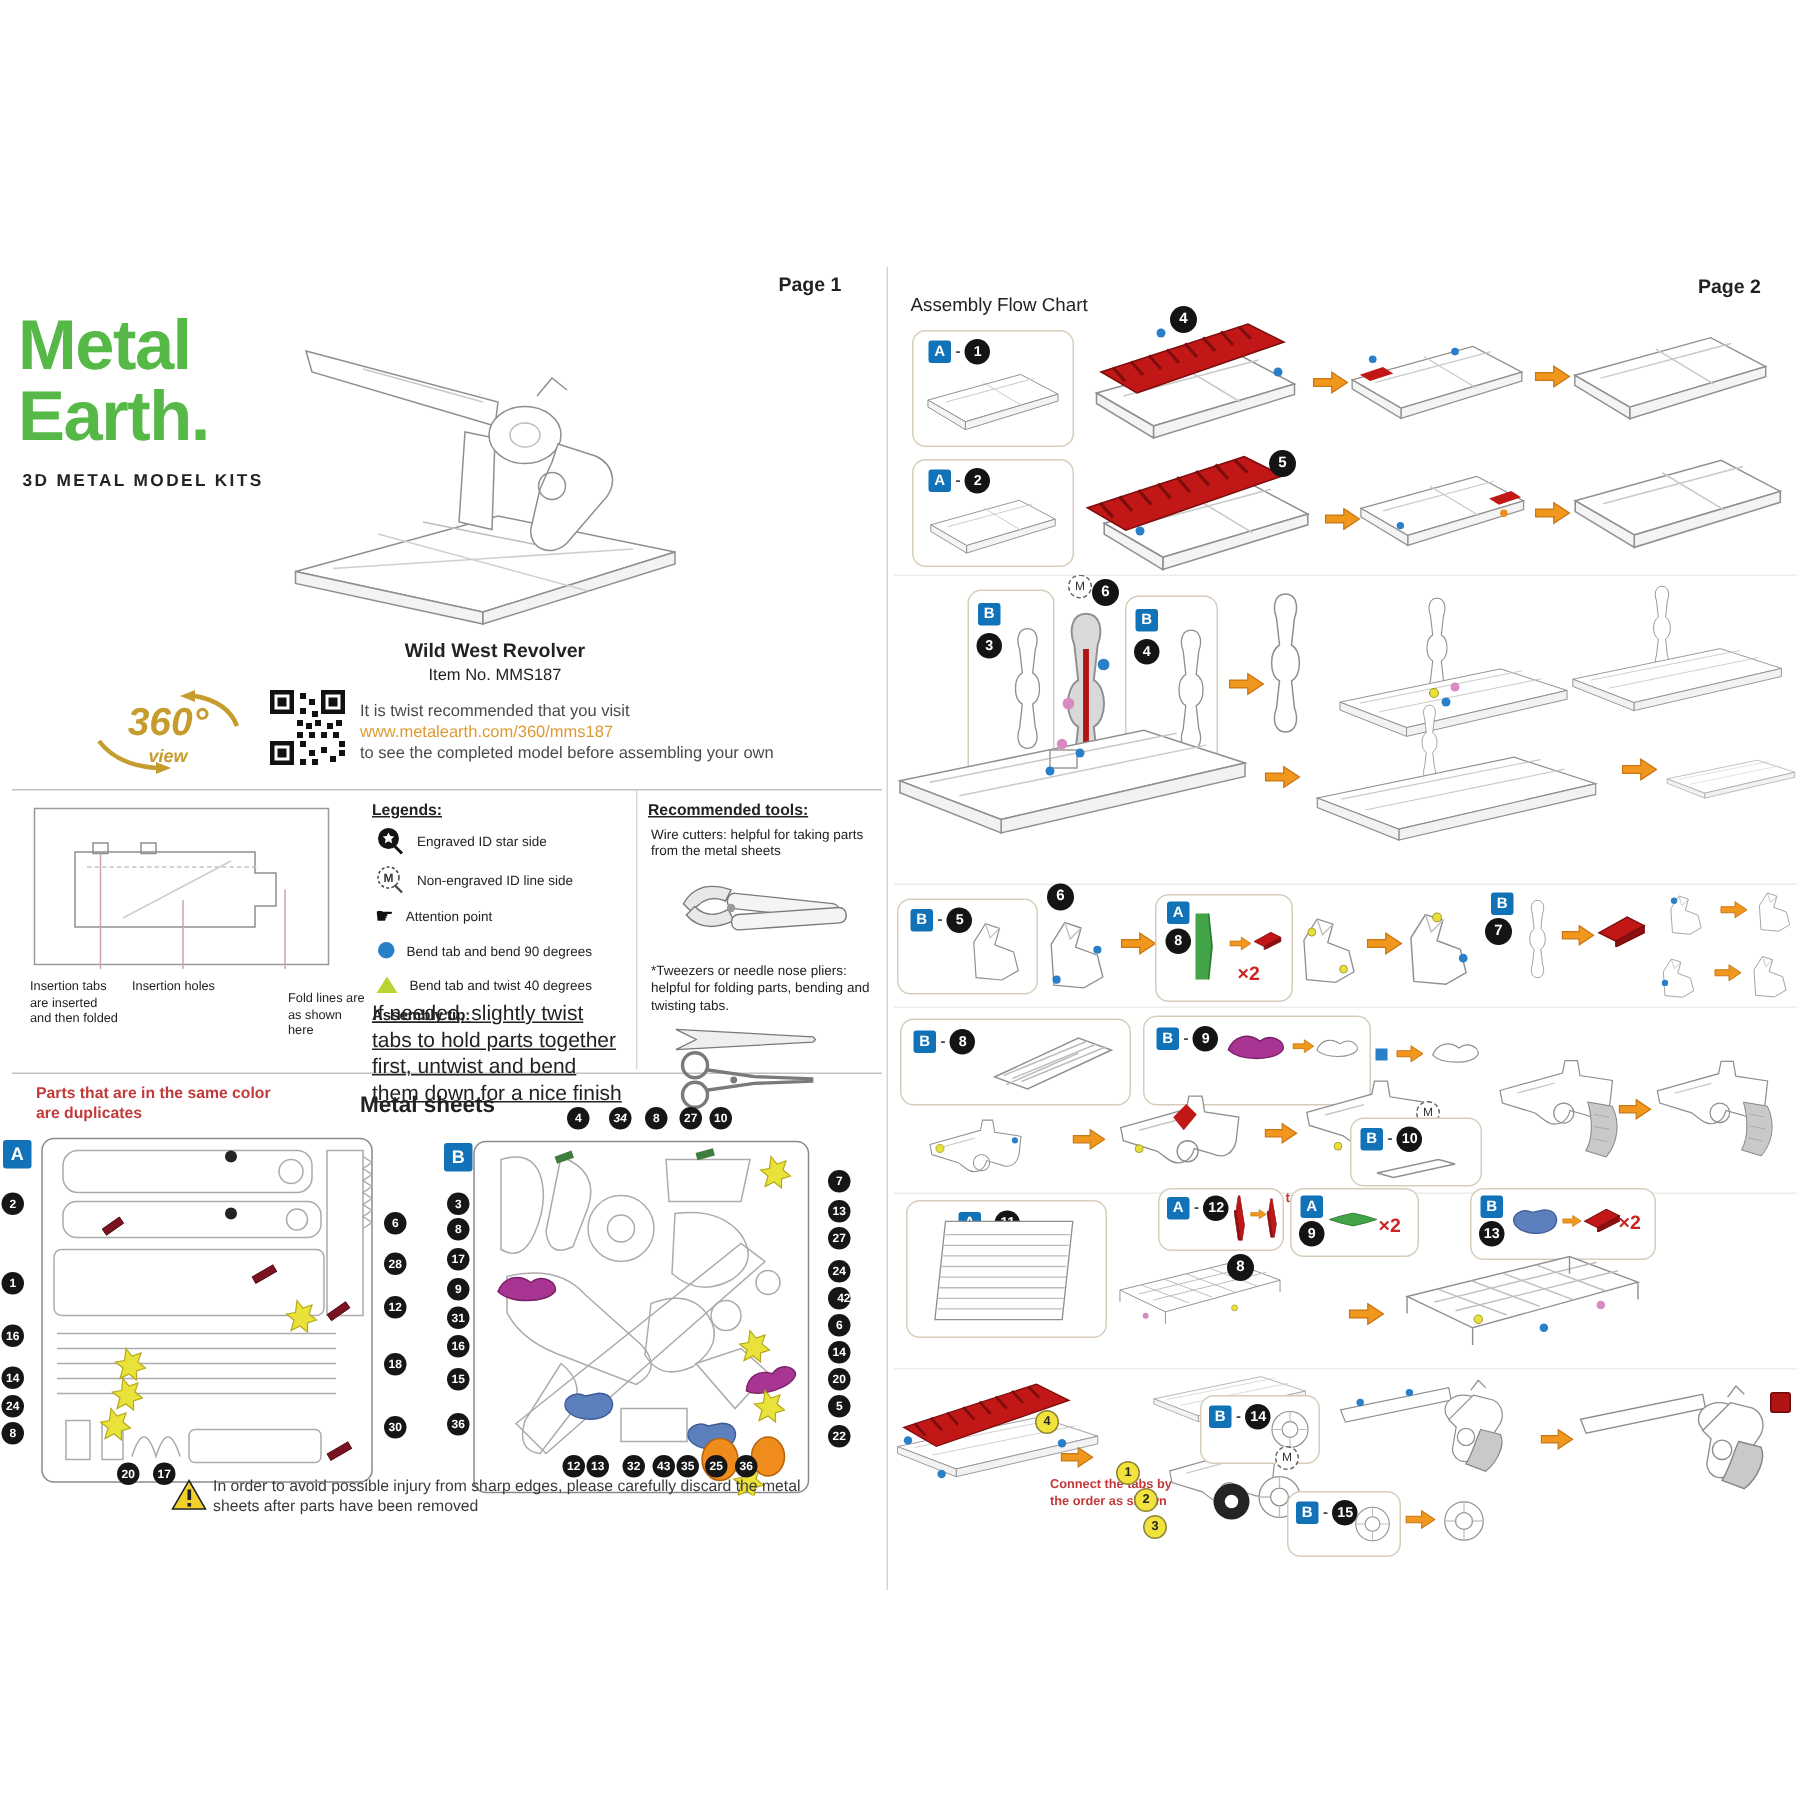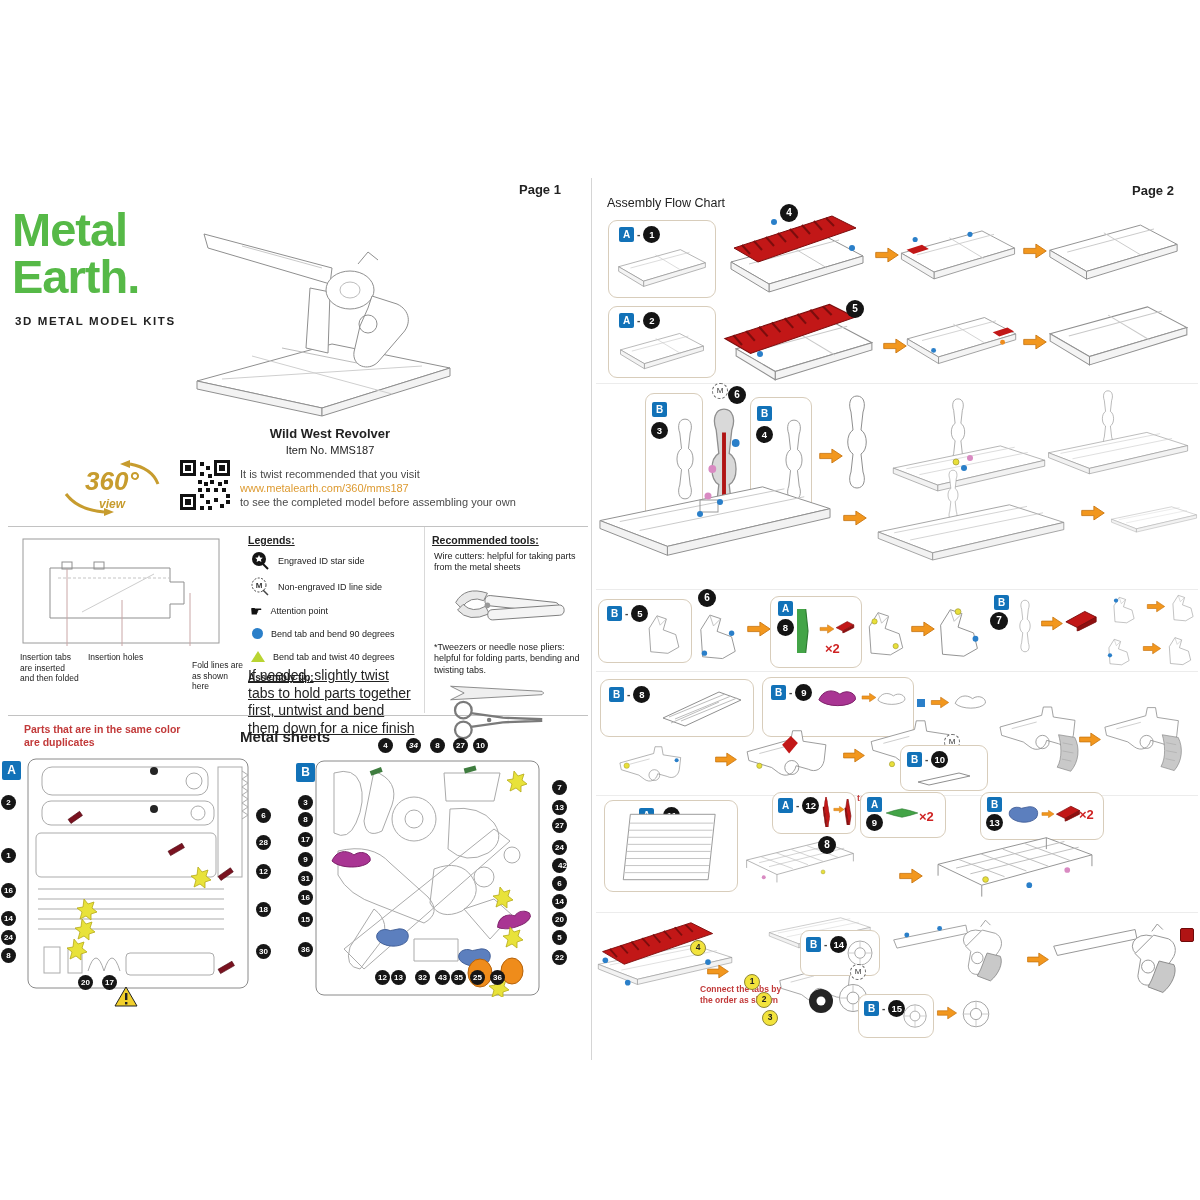--- a/index.html
+++ b/index.html
@@ -457,20 +457,21 @@
 <div class="pn" style="left:451px;top:970px;">35</div>
 <div class="pn" style="left:470px;top:970px;">25</div>
 <div class="pn" style="left:490px;top:970px;">36</div>
 
 
 <svg class="abs" style="left:114px;top:986px;" width="24" height="21" viewBox="0 0 24 21">
   <polygon points="12,1 23,20 1,20" fill="#f2d02c" stroke="#222"></polygon>
   <rect x="11" y="7" width="2.4" height="7" fill="#222"></rect>
       <rect x="11" y="16" width="2.4" height="2.4" fill="#222"></rect>
 </svg>
+<div class="t" style="left:142px;top:985px;width:398px;font-size:10.5px;color:#3a3a3a;">In order to avoid possible injury from sharp edges, please carefully discard the metal sheets after parts have been removed</div>
 
 
 <div class="t bold" style="left:1132px;top:183px;font-size:13px;">Page 2</div>
 <div class="t" style="left:607px;top:196px;font-size:12.5px;color:#222;">Assembly Flow Chart</div>
 
 <div class="hline" style="left:596px;top:383px;width:602px;"></div>
 <div class="hline" style="left:596px;top:589px;width:602px;"></div>
 <div class="hline" style="left:596px;top:671px;width:602px;"></div>
 <div class="hline" style="left:596px;top:795px;width:602px;"></div>
 <div class="hline" style="left:596px;top:912px;width:602px;"></div>

